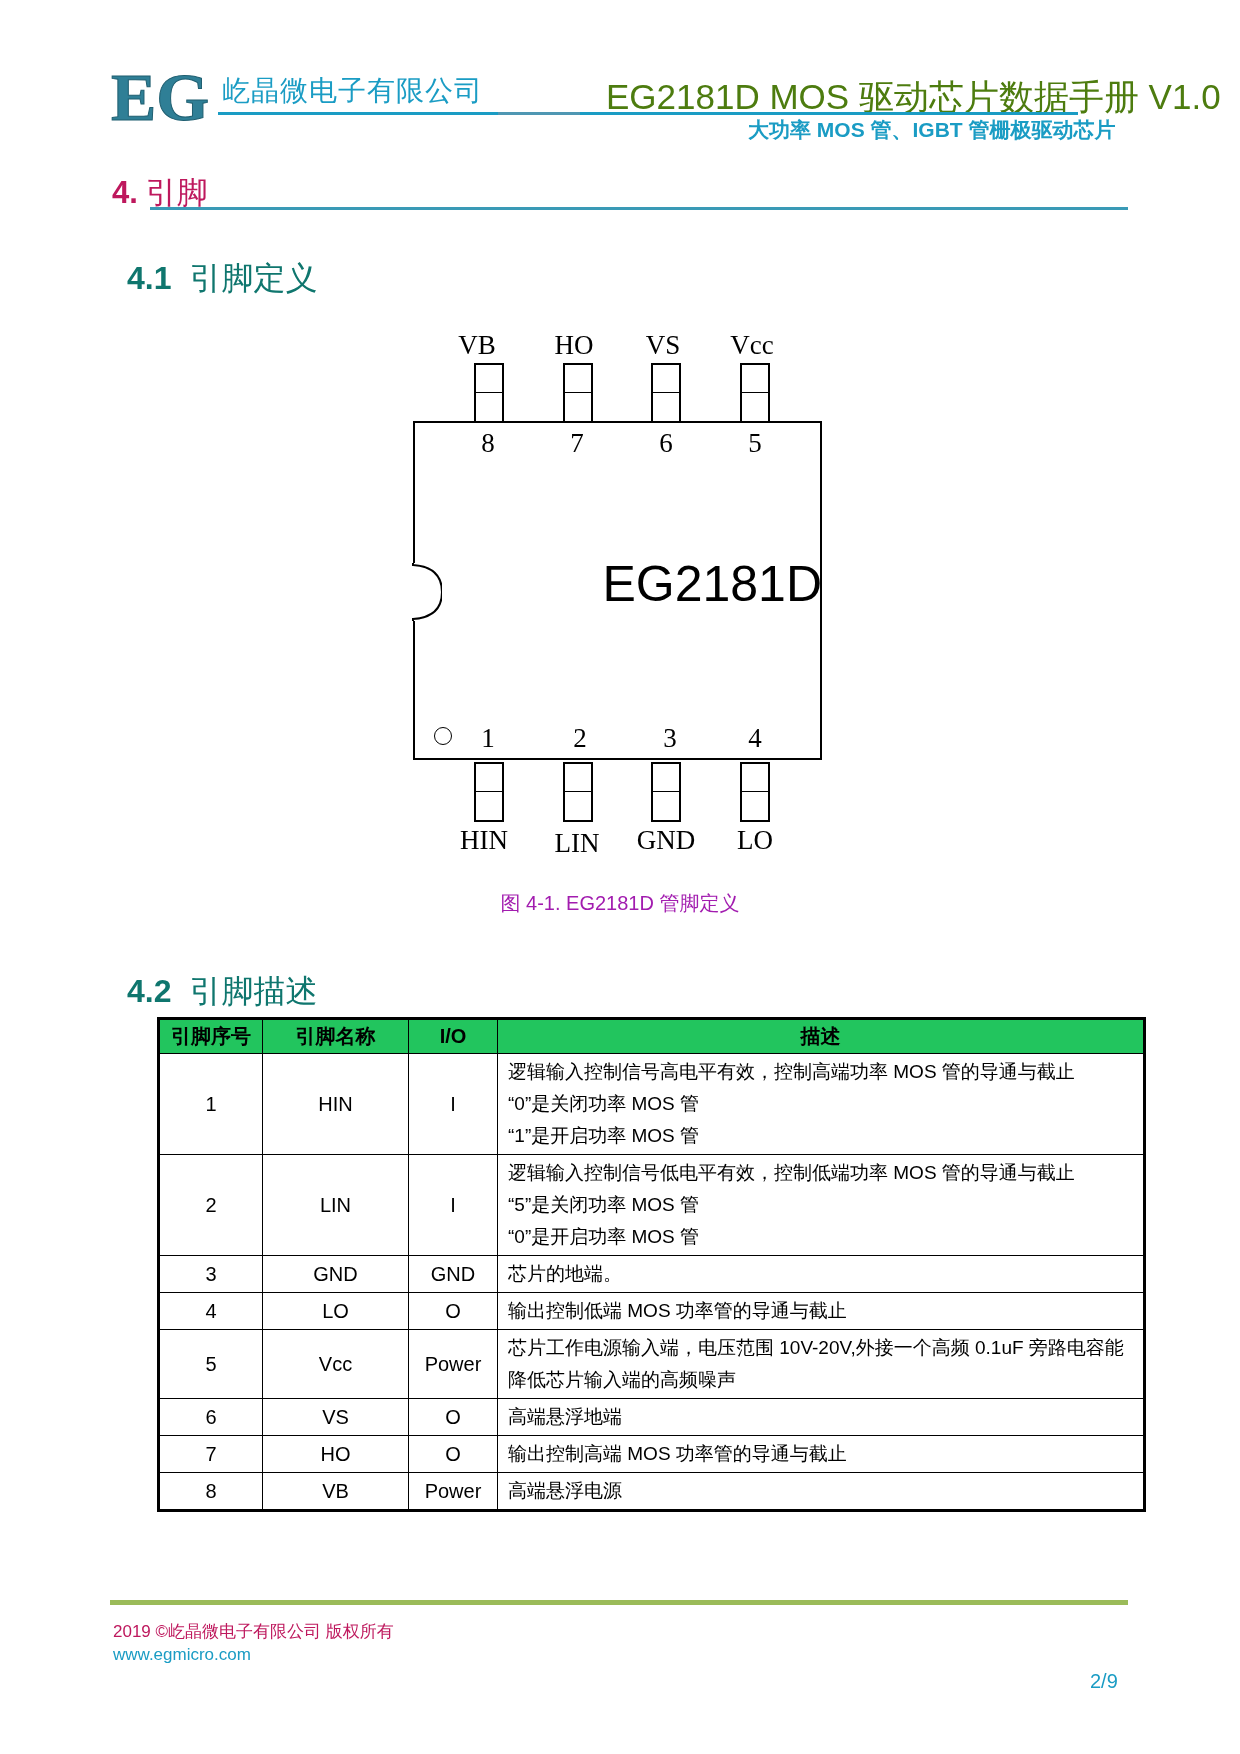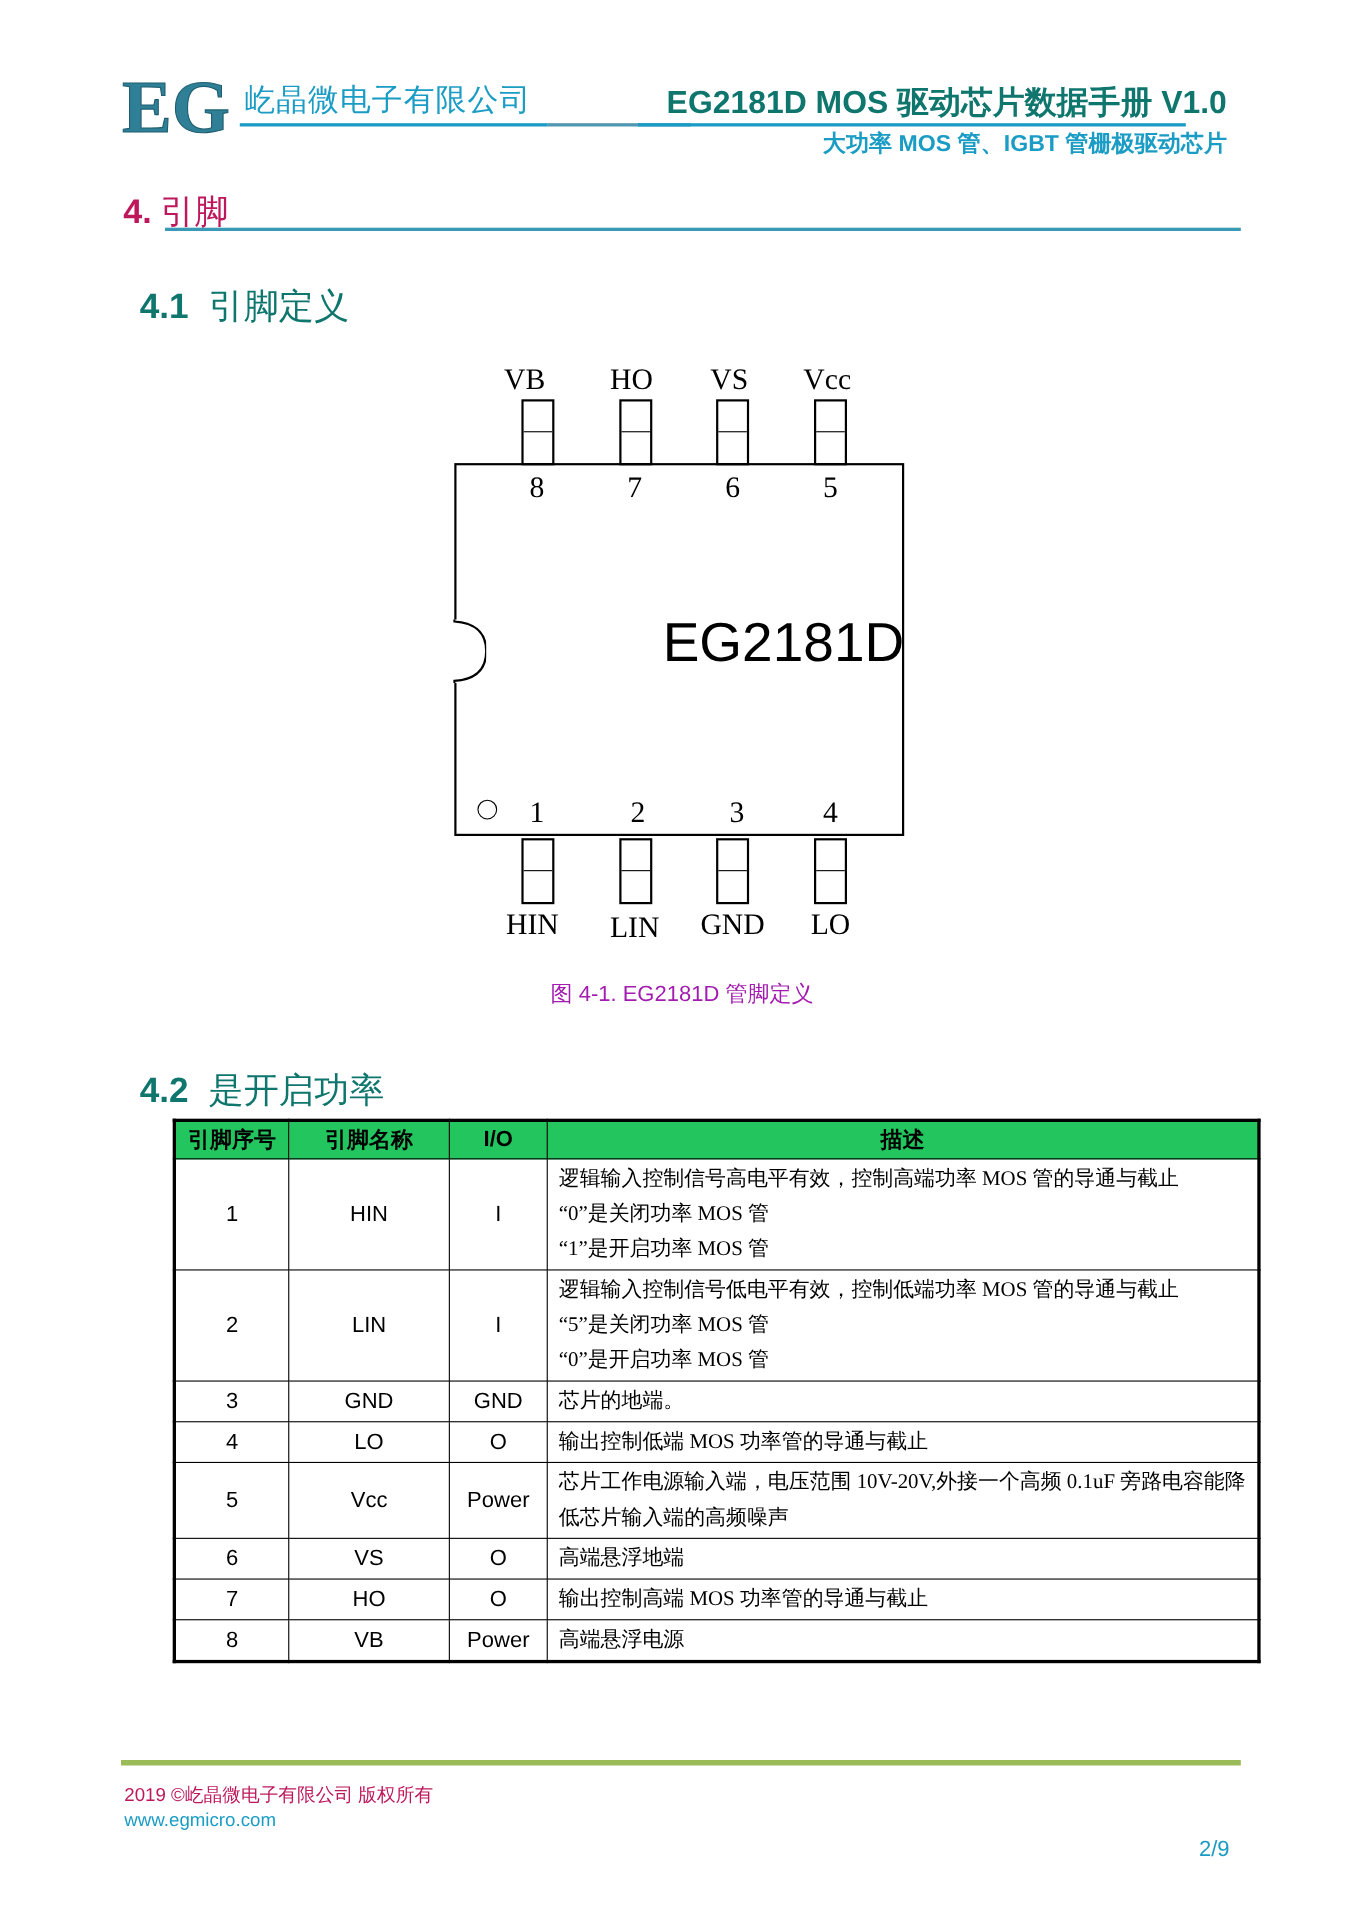--- a/index.html
+++ b/index.html
@@ -4,21 +4,21 @@
 <style>
   html, body { margin: 0; padding: 0; background: #ffffff; }
   body { width: 1240px; height: 1754px; position: relative; overflow: hidden; font-family: "Liberation Sans", "DejaVu Sans", sans-serif; color: #000; }
   .abs { position: absolute; }
 
   
   .logo { left: 110px; top: 64px; width: 100px; height: 62px; }
   .company { left: 222px; top: 72px; font-size: 28px; color: #1a9cc4; letter-spacing: 1px; white-space: nowrap; }
   .hdr-line-left { left: 218px; top: 112px; width: 280px; height: 3px; background: #1a9cc4; }
   .hdr-line-right { left: 498px; top: 112px; width: 130px; height: 3px; background: #4f97b3; }
-  .doc-title { left: 606px; top: 74px; font-size: 29px; font-weight: bold; color: #0f766e; white-space: nowrap; }
+  .doc-title { left: 606px; top: 74px; font-size: 35px; font-weight: normal; color: #4d7c0f; white-space: nowrap; }
   .doc-title-line { left: 580px; top: 112px; width: 498px; height: 3px; background: #1a9cc4; }
   .doc-subtitle { left: 748px; top: 116px; font-size: 21px; font-weight: bold; color: #1a9cc4; white-space: nowrap; }
 
   
   .h1 { left: 112px; top: 172px; font-size: 31px; color: #be185d; white-space: nowrap; }
   .h1 b { font-weight: bold; margin-right: 8px; }
   .h1-line { left: 150px; top: 207px; width: 978px; height: 3px; background: #3a9ab6; }
   .h2 { left: 127px; top: 257px; font-size: 32px; color: #0f766e; white-space: nowrap; }
   .h2 b { font-weight: bold; margin-right: 18px; }
   .h2b { top: 970px; }
@@ -30,21 +30,21 @@
   .pin { width: 30px; height: 60px; border: 2px solid #000; box-sizing: border-box; background: #fff; }
   .pin::after { content: ""; position: absolute; left: 0; right: 0; top: 27px; border-top: 1.5px solid #000; }
   .pin-name, .pin-num { font-family: "Liberation Serif", "DejaVu Serif", serif; font-size: 27px; text-align: center; width: 80px; white-space: nowrap; }
   .pin1dot { left: 434px; top: 727px; width: 18px; height: 18px; border: 1.5px solid #000; border-radius: 50%; box-sizing: border-box; }
   .caption { left: 0; width: 1240px; top: 890px; text-align: center; font-size: 20px; color: #a21caf; }
 
   
   table.pins { position: absolute; left: 157px; top: 1017px; width: 989px; border-collapse: collapse; border: 3px solid #000; font-size: 20px; }
   table.pins th { background: #22c55e; font-weight: bold; height: 33px; border: 1.5px solid #000; padding: 0; }
   table.pins td { border: 1.5px solid #000; padding: 0; text-align: center; vertical-align: middle; }
-  table.pins td.desc { text-align: left; padding: 2px 10px; line-height: 32px; font-family: Liberation Serif, serif; font-size: 19px; }
+  table.pins td.desc { text-align: left; padding: 2px 10px; line-height: 32px; font-family: Liberation Sans, sans-serif; font-size: 19px; }
   table.pins tr.r1 td { height: 32px; }
 
   
   .foot-line { left: 110px; top: 1600px; width: 1018px; height: 5px; background: #9bbb59; }
   .copyright { left: 113px; top: 1620px; font-size: 17px; color: #be185d; white-space: nowrap; }
   .website { left: 113px; top: 1645px; font-size: 17px; color: #1a9cc4; white-space: nowrap; }
   .page-num { left: 1090px; top: 1670px; font-size: 20px; color: #1a9cc4; white-space: nowrap; }
 </style>
 </head>
 <body>
@@ -105,21 +105,21 @@
 
   <div class="abs pin-name" style="left:444px; top:825px;">HIN</div>
   <div class="abs pin-name" style="left:537px; top:828px;">LIN</div>
   <div class="abs pin-name" style="left:626px; top:825px;">GND</div>
   <div class="abs pin-name" style="left:715px; top:825px;">LO</div>
 </div>
 
 <div class="abs caption">图 4-1. EG2181D 管脚定义</div>
 
 <div class="abs h2 h2b">
-  <b>4.2</b><span>是开启功率</span>
+  <b>4.2</b><span>引脚描述</span>
 </div>
 
 <table class="pins">
   <colgroup>
     <col style="width:104px">
     <col style="width:146px">
     <col style="width:89px">
     <col>
   </colgroup>
   <thead>

